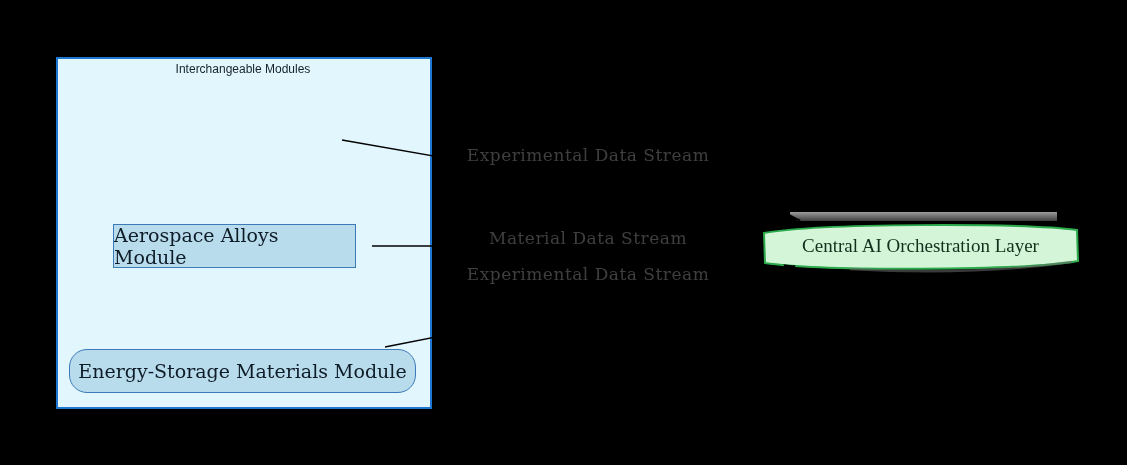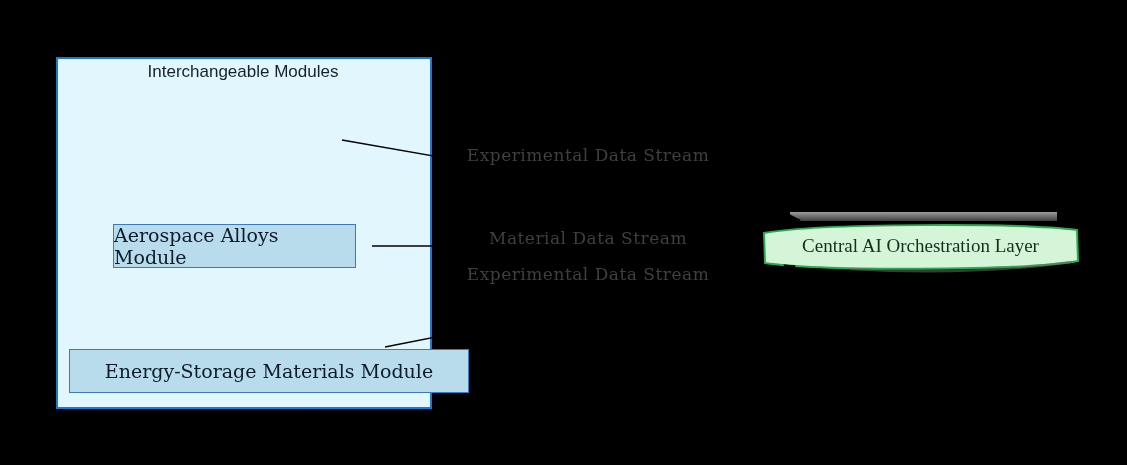--- a/index.html
+++ b/index.html
@@ -20,31 +20,31 @@
     position:relative;width:1127px;height:465px;background:var(--bg);
     overflow:hidden;font-family:"DejaVu Serif","Liberation Serif",serif;
   }
   .cluster{
     position:absolute;left:56px;top:57px;width:372px;height:348px;
     background:var(--cluster-fill);border:2px solid var(--cluster-border);
   }
   .cluster-label{
     position:absolute;left:56px;top:62px;width:374px;text-align:center;
     font-family:"Liberation Sans","DejaVu Sans",sans-serif;
-    font-size:17px;color:var(--cluster-label);
+    font-size:12px;color:var(--cluster-label);
   }
   .module{
     position:absolute;background:var(--module-fill);
     border:1px solid var(--module-border);
     display:flex;align-items:center;justify-content:center;
     font-size:19px;color:var(--node-text);box-sizing:border-box;
   }
   #module-chemistry{left:145px;top:99px;width:196px;height:44px;}
   #module-aerospace{left:113px;top:224px;width:243px;height:44px;}
-  #module-energy{left:69px;top:349px;width:400px;height:44px;}
+  #module-energy{left:69px;top:349px;width:347px;height:44px;border-radius:18px;}
   .central-label{
     position:absolute;left:763px;top:223px;width:315px;height:46px;
     display:flex;align-items:center;justify-content:center;
     font-size:19px;color:var(--central-text);font-family:Liberation Serif, serif;
   }
   .edge-label{
     position:absolute;color:var(--edge-label);font-size:17px;
     letter-spacing:0.5px;text-align:center;white-space:nowrap;
   }
   #edge-label-0{left:440px;top:145px;width:296px;text-align:center;}

